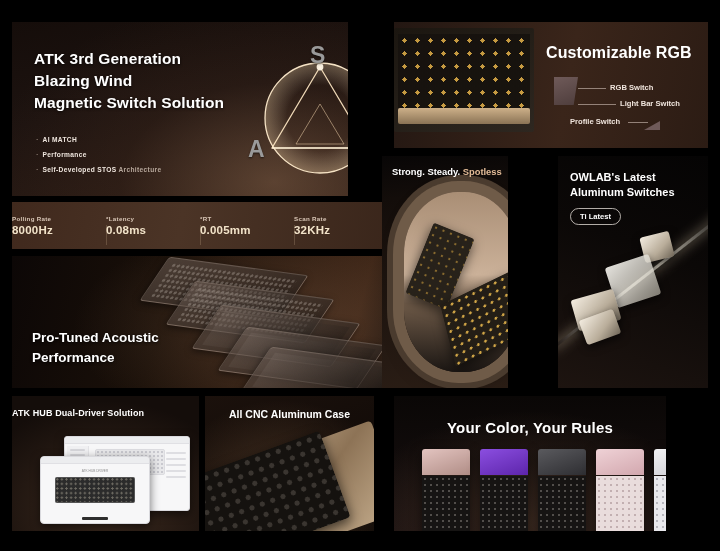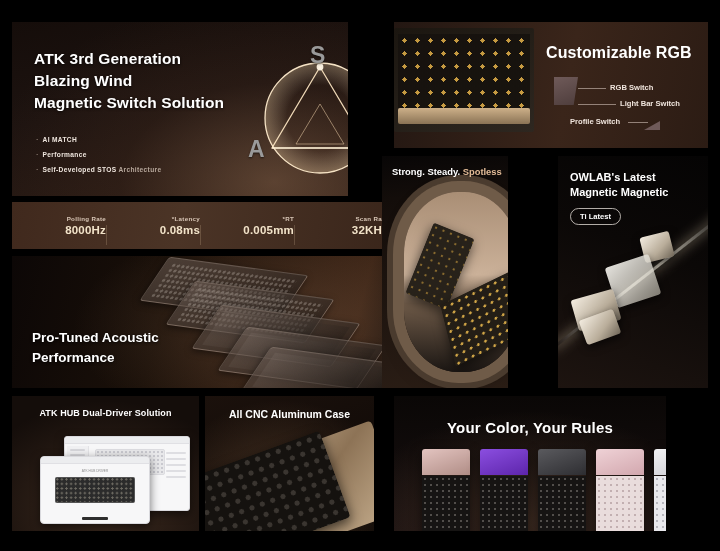--- a/index.html
+++ b/index.html
@@ -43,21 +43,21 @@
   .em-s { left: 66px; top: 2px; }
   .em-a { left: 4px; top: 96px; }
   .em-p { left: 126px; top: 96px; }
 
   
   #specs {
     left: 12px; top: 202px; width: 376px; height: 47px;
     background: linear-gradient(100deg, #40291d 0%, #4b3426 45%, #3a261b 100%);
     display: flex; align-items: center;
   }
-  .spec { flex: 1; text-align: right; position: relative; }
+  .spec { flex: 1; text-align: left; position: relative; }
   .spec + .spec::before {
     content: ""; position: absolute; left: 0; top: 10px;
     width: 1px; height: 20px; background: rgba(224,196,160,.22);
   }
   .spec-label { color: #d8c6b6; font-size: 6.2px; font-weight: bold; letter-spacing: .3px; }
   .spec-value { color: #f2e3c9; font-size: 11.5px; font-weight: bold; margin-top: 2px; letter-spacing: .2px; }
 
   
   #acoustic {
     left: 12px; top: 256px; width: 376px; height: 132px;
@@ -84,21 +84,21 @@
     background-size: 5px 5px; opacity: .55;
   }
   .layer.plain .dots { background: linear-gradient(120deg, rgba(190,175,165,.18), rgba(0,0,0,.3)); }
 
   
   #hub {
     left: 12px; top: 396px; width: 187px; height: 135px;
     background: radial-gradient(110% 120% at 50% 85%, rgba(120,86,62,.40) 0%, rgba(0,0,0,0) 68%), #140d0a;
   }
   .hub-title {
-    position: absolute; left: 0; right: 0; top: 12px; text-align: center;
+    position: absolute; left: 0; right: 0; top: 12px; 
     color: #fff; font-size: 9px; font-weight: bold; letter-spacing: .1px;
   }
   .win {
     position: absolute; background: #f7f7f8; border: 1px solid #d9d9dd;
     border-radius: 3px; box-shadow: 0 3px 10px rgba(0,0,0,.55);
   }
   .win-back { left: 52px; top: 40px; width: 126px; height: 75px; }
   .win-front { left: 28px; top: 60px; width: 110px; height: 68px; border-radius: 4px; }
   .win-bar { position: absolute; left: 0; right: 0; top: 0; height: 7px;
     background: #ecedef; border-bottom: 1px solid #e0e0e4; border-radius: 3px 3px 0 0; }
@@ -394,21 +394,21 @@
     <div class="window">
       <div class="win-sky"></div>
       <div class="win-kb win-kb1"></div>
       <div class="win-kb win-kb2"></div>
     </div>
   </div>
 
   <div class="panel" id="owlab">
     <div class="ow-title">
       <div>OWLAB's Latest</div>
-      <div>Magnetic Magnetic</div>
+      <div>Aluminum Switches</div>
     </div>
     <div class="pill">Ti Latest</div>
     <div class="beam"></div>
     <div class="sw-part sw-a"></div>
     <div class="sw-part sw-b"></div>
     <div class="sw-part sw-c"></div>
     <div class="sw-part sw-d"></div>
   </div>
 
   <div class="panel" id="color">

